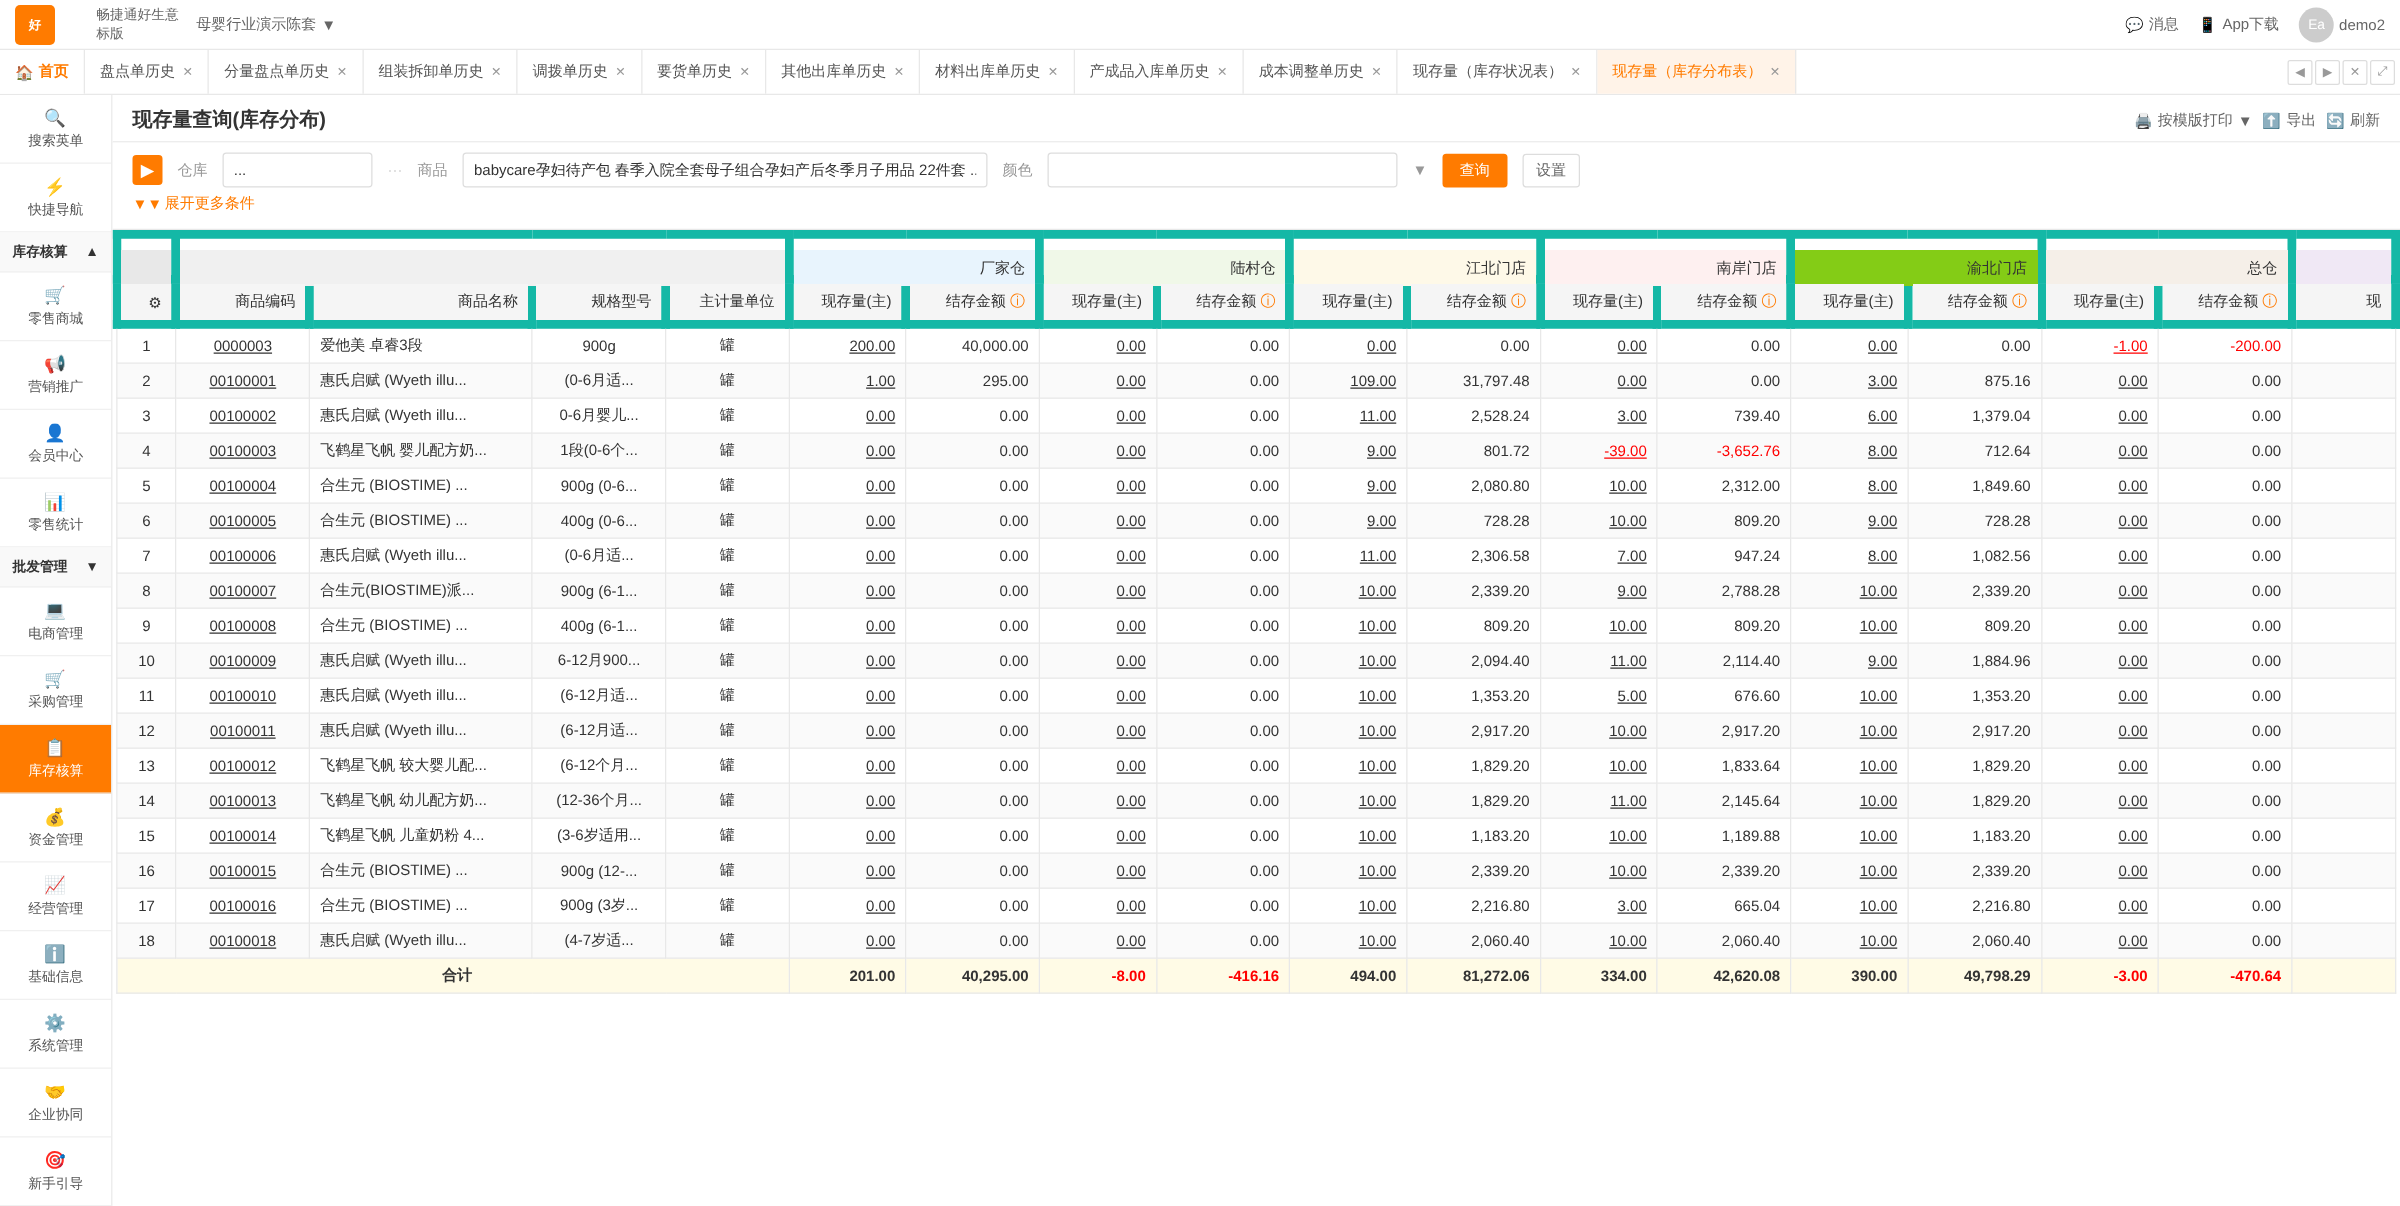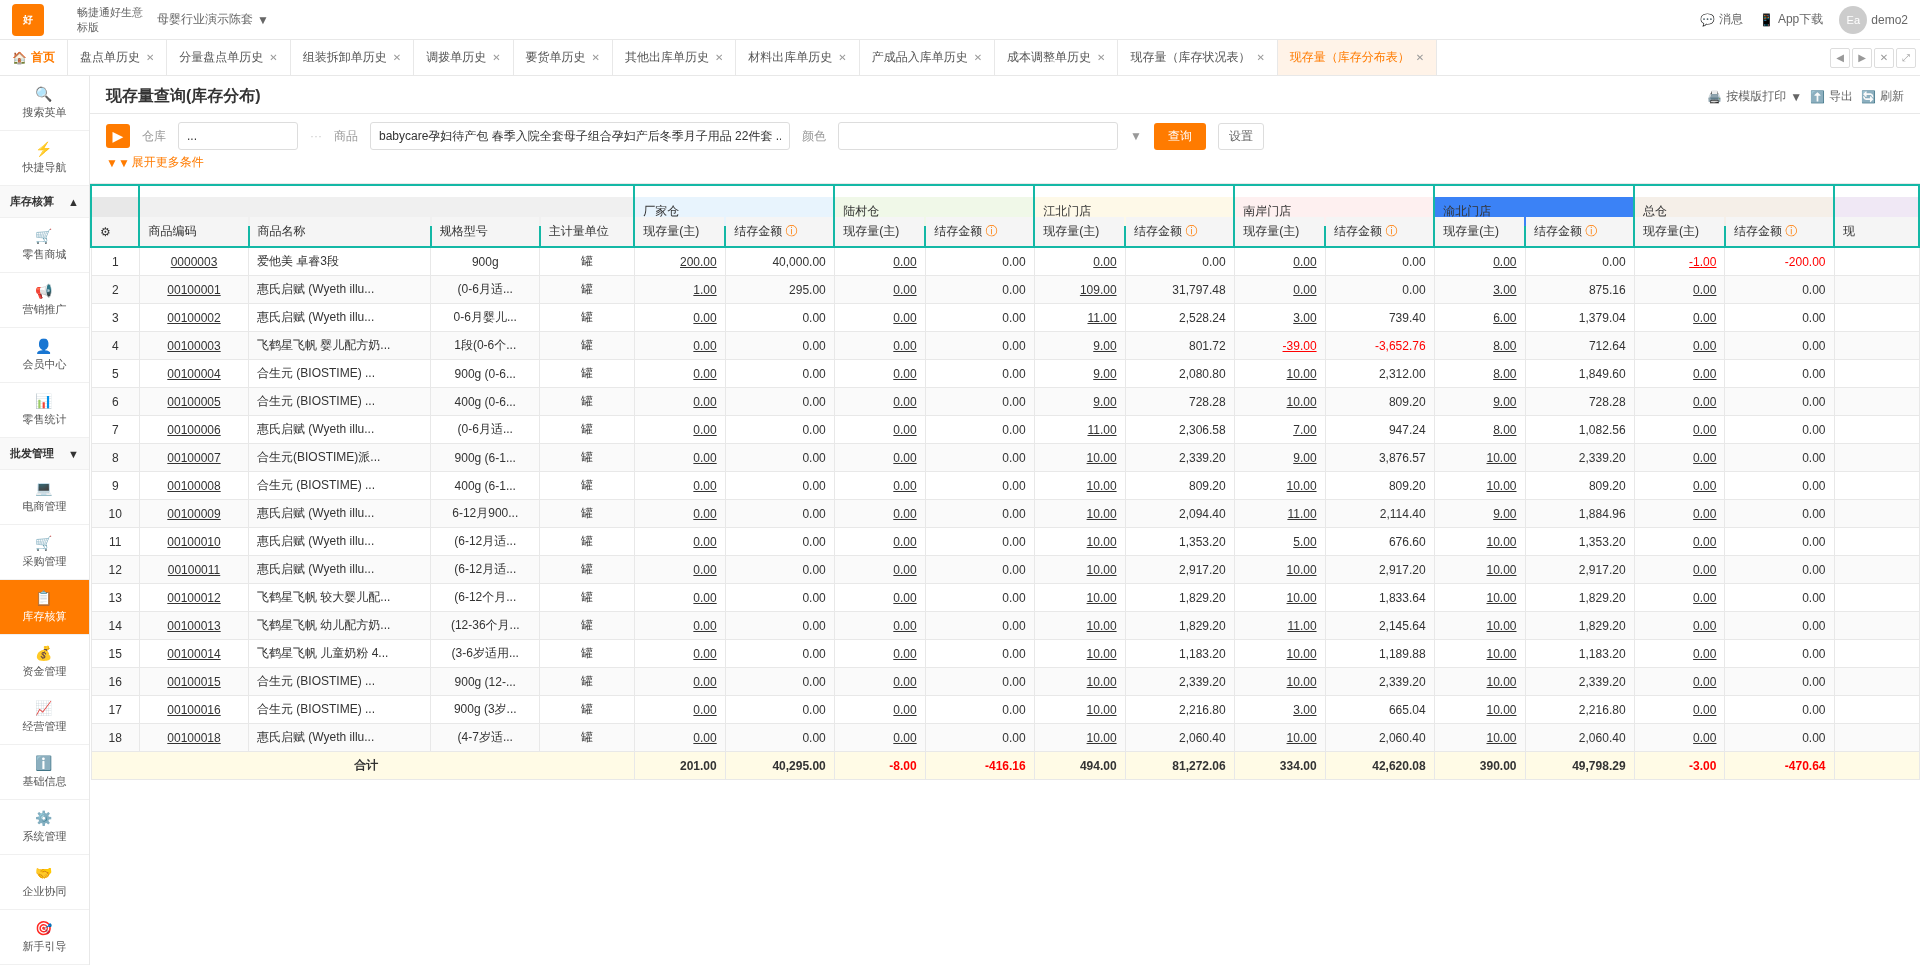--- a/index.html
+++ b/index.html
@@ -262,23 +262,23 @@
       background: #fff;
       margin: 0;
     }
     table {
       border-collapse: collapse;
       width: 100%;
       font-size: 12px;
     }
     thead th {
       background: #f5f5f5;
-      border: 2px solid #14b8a6;
+      border: 7px solid #14b8a6;
       padding: 6px 8px;
-      text-align: left;
+      text-align: right;
       font-weight: normal;
       color: #333;
       white-space: nowrap;
       position: sticky;
       top: 12px;
       z-index: 1;
     }
     tbody td {
       border: 1px solid #e8e8e8;
       padding: 5px 8px;
@@ -512,21 +512,21 @@
     <div class="table-container">
       <table>
         <thead>
           <tr>
             <th colspan="1" style="background:#e8e8e8;"></th>
             <th colspan="4" style="background:#f0f0f0;"></th>
             <th colspan="2" style="background:#e8f4fd;">厂家仓</th>
             <th colspan="2" style="background:#f0f8e8;">陆村仓</th>
             <th colspan="2" style="background:#fef9e8;">江北门店</th>
             <th colspan="2" style="background:#fef0f0;">南岸门店</th>
-            <th colspan="2" style="background:#3b82f6;">渝北门店</th>
+            <th colspan="2" style="background:#84cc16;">渝北门店</th>
             <th colspan="2" style="background:#f5efe8;">总仓</th>
             <th colspan="1" style="background:#f0e8f5;"></th>
           </tr>
           <tr>
             <th style="width:40px;">
               <span style="cursor:pointer;">⚙</span>
             </th>
             <th style="width:90px;">商品编码</th>
             <th style="width:140px;">商品名称</th>
             <th style="width:90px;">规格型号</th>
@@ -694,21 +694,21 @@
     <td style="text-align:left;">合生元(BIOSTIME)派...</td>
     <td>900g (6-1...</td>
     <td>罐</td>
     <td class="td-num td-link">0.00</td>
     <td class="td-num">0.00</td>
     <td class="td-num td-link">0.00</td>
     <td class="td-num">0.00</td>
     <td class="td-num td-link">10.00</td>
     <td class="td-num">2,339.20</td>
     <td class="td-num td-link">9.00</td>
-    <td class="td-num">3,876.57</td>
+    <td class="td-num">2,788.28</td>
     <td class="td-num td-link">10.00</td>
     <td class="td-num">2,339.20</td>
     <td class="td-num td-link">0.00</td>
     <td class="td-num">0.00</td>
     <td></td>
   </tr>
             <tr>
     <td>9</td>
     <td class="td-link">00100008</td>
     <td style="text-align:left;">合生元 (BIOSTIME) ...</td>

